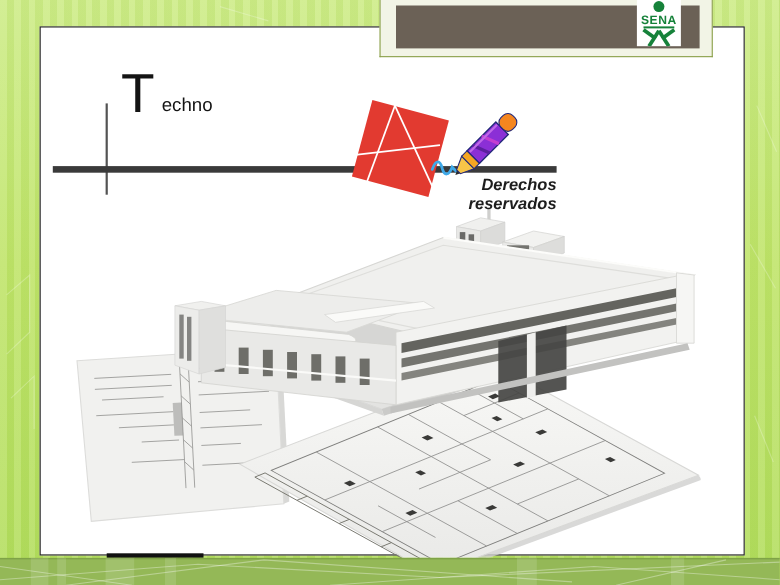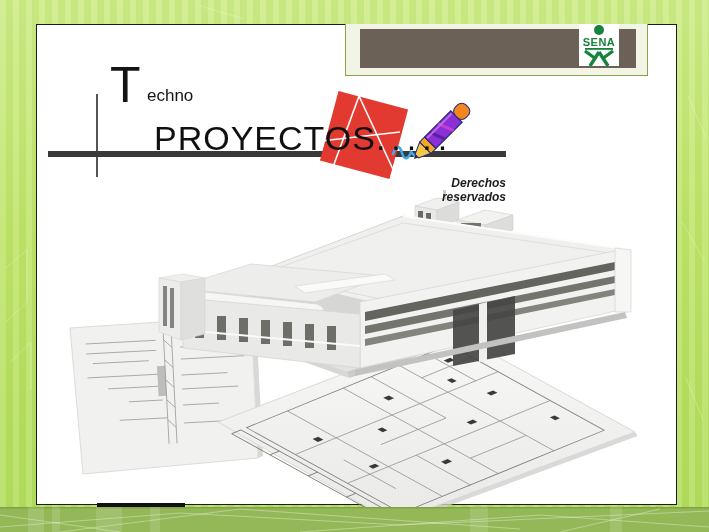--- a/index.html
+++ b/index.html
@@ -23,35 +23,35 @@
   .slide{
     position:absolute;left:36px;top:24px;width:641px;height:481px;
     background:#ffffff;border:1.5px solid #1c1c1c;box-sizing:border-box;z-index:2;
   }
   .border-accent{
     position:absolute;left:97px;top:503px;width:88px;height:3.5px;background:#111;z-index:3;
   }
   
   .header-box{
     position:absolute;left:345px;top:0;width:303px;height:52px;
-    background:#f2f4e6;border:1px solid #8aa04a;border-top:none;box-sizing:border-box;z-index:7;margin-top:24px;
+    background:#f2f4e6;border:1px solid #8aa04a;border-top:none;box-sizing:border-box;z-index:7;
   }
   .header-brown{position:absolute;left:14px;top:5px;width:276px;height:39px;background:#6b6156;}
   .sena-box{position:absolute;left:233px;top:0;width:40px;height:42px;background:#ffffff;}
   
   .vline{position:absolute;left:96px;top:94px;width:2px;height:83px;background:#535353;z-index:4;}
   .hline{position:absolute;left:48px;top:151px;width:458px;height:6px;background:#3a3a3a;z-index:4;}
   .decor-svg{position:absolute;left:300px;top:82px;z-index:5;}
   .title-T{position:absolute;left:110px;top:60px;font-size:50px;color:#141414;z-index:6;line-height:1;}
   .title-echno{position:absolute;left:147px;top:87px;font-size:17px;color:#141414;z-index:6;line-height:1;}
   .title-proyectos{position:absolute;left:154px;top:121px;font-size:34px;letter-spacing:1px;color:#101010;z-index:6;line-height:1;white-space:nowrap;}
   .title-proyectos .dots{letter-spacing:6px;}
   .copyright{
     position:absolute;left:382px;top:160px;width:124px;text-align:right;
-    font-size:12px;font-style:italic;font-weight:bold;color:#1d1d1d;word-spacing:3px;z-index:6;margin-top:16px;
+    font-size:15px;font-style:italic;font-weight:bold;color:#1d1d1d;word-spacing:3px;z-index:6;
   }
   
   .artwork{position:absolute;left:55px;top:190px;width:582px;height:317px;z-index:3;}
 </style>
 </head>
 <body>
 
 <div class="canvas">
 
   <div class="frame-base"></div>
@@ -93,23 +93,20 @@
       <rect x="23" y="-8" width="37" height="16" fill="#8b2fd6" stroke="#23297a" stroke-width="1.2"></rect>
       <line x1="30" y1="-8" x2="36" y2="8" stroke="#5b1f9e" stroke-width="3"></line>
       <line x1="42" y1="-8" x2="48" y2="8" stroke="#c43fd0" stroke-width="3"></line>
       <line x1="24" y1="-5.5" x2="59" y2="-5.5" stroke="#c06ae8" stroke-width="2"></line>
       <rect x="60" y="-7.5" width="15" height="15" rx="6" fill="#f5861f" stroke="#23297a" stroke-width="1"></rect>
     </g>
   </svg>
 
   <div class="title-T">T</div>
   <div class="title-echno">echno</div>
-  <div class="title-proyectos">
-    <span>PROYECTOS</span><span class="dots">.....</span>
-  </div>
   <div class="copyright">Derechos reservados</div>
 
   <div class="header-box">
     <div class="header-brown"></div>
     <div class="sena-box">
       <svg width="40" height="42" viewBox="0 0 40 42">
         <circle cx="20" cy="6" r="5" fill="#16823a"></circle>
         <text x="20" y="22" text-anchor="middle" font-family="Liberation Sans, sans-serif" font-size="11" font-weight="bold" letter-spacing="0.5" fill="#16823a">SENA</text>
         <rect x="6" y="24" width="28" height="1.8" fill="#16823a"></rect>
         <g stroke="#16823a" stroke-width="3.4" fill="none">

